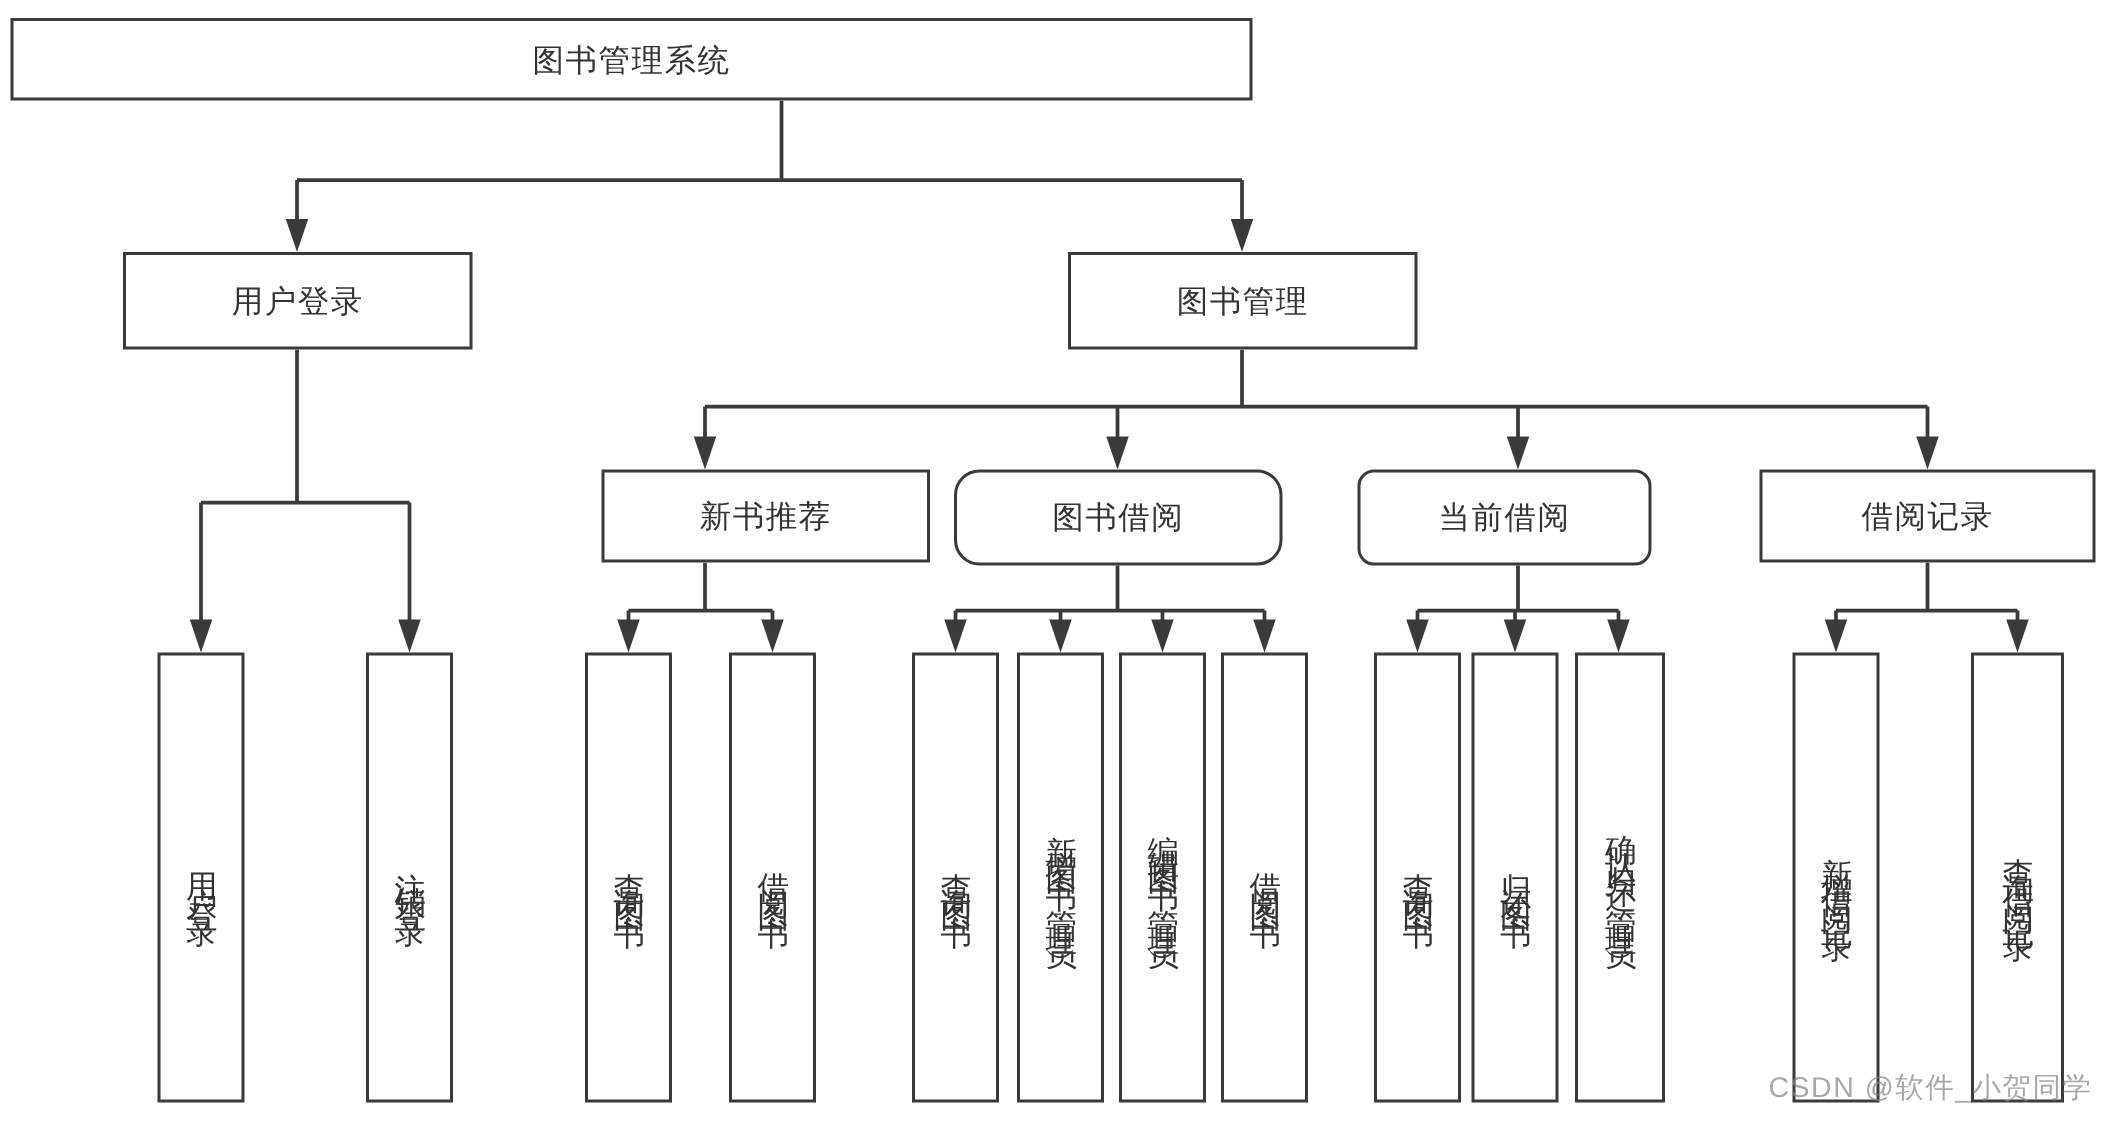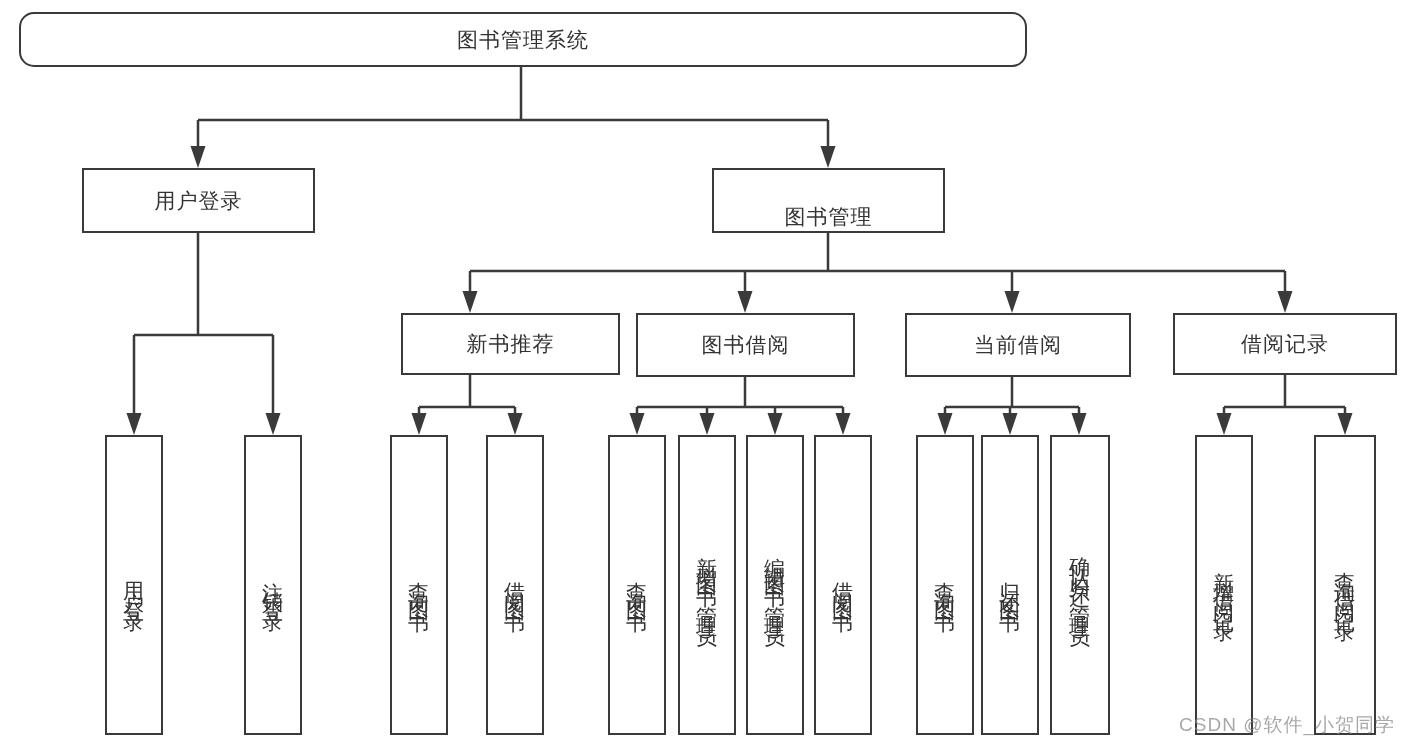--- a/index.html
+++ b/index.html
@@ -89,38 +89,38 @@
       <polygon points="767.5,413 782.5,413 775,435"></polygon>
       <polygon points="835.5,413 850.5,413 843,435"></polygon>
       <polygon points="937.5,413 952.5,413 945,435"></polygon>
       <polygon points="1002.5,413 1017.5,413 1010,435"></polygon>
       <polygon points="1071.5,413 1086.5,413 1079,435"></polygon>
       <polygon points="1216.5,413 1231.5,413 1224,435"></polygon>
       <polygon points="1337.5,413 1352.5,413 1345,435"></polygon>
     </g>
   </svg>
 
-  <div class="node hbox" style="left:19px; top:12px; width:1008px; height:55px;border-radius:15px;">
+  <div class="node hbox" style="left:7px; top:12px; width:828px; height:55px;">
     <span>图书管理系统</span>
   </div>
 
   <div class="node hbox" style="left:82px; top:168px; width:233px; height:65px;">
     <span>用户登录</span>
   </div>
-  <div class="node hbox" style="left:712px; top:168px; width:233px; height:65px;align-items:flex-end;">
+  <div class="node hbox" style="left:712px; top:168px; width:233px; height:65px;">
     <span>图书管理</span>
   </div>
 
   <div class="node hbox" style="left:361px; top:313px; width:219px; height:62px;margin-left:40px;">
     <span>新书推荐</span>
   </div>
-  <div class="node hbox" style="left:636px; top:313px; width:219px; height:64px;">
+  <div class="node hbox" style="left:636px; top:313px; width:219px; height:64px;border-radius:17px;">
     <span>图书借阅</span>
   </div>
-  <div class="node hbox" style="left:905px; top:313px; width:226px; height:64px;">
+  <div class="node hbox" style="left:905px; top:313px; width:196px; height:64px;border-radius:11px;">
     <span>当前借阅</span>
   </div>
   <div class="node hbox" style="left:1173px; top:313px; width:224px; height:62px;text-align:center;">
     <span>借阅记录</span>
   </div>
 
   <div class="node vbox" style="left:105px; top:435px; width:58px; height:300px;">
     <span class="vtext">用户登录</span>
   </div>
   <div class="node vbox" style="left:244px; top:435px; width:58px; height:300px;">

